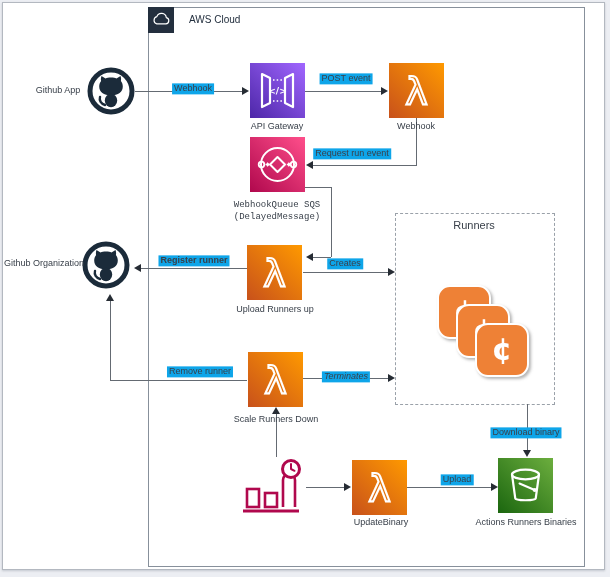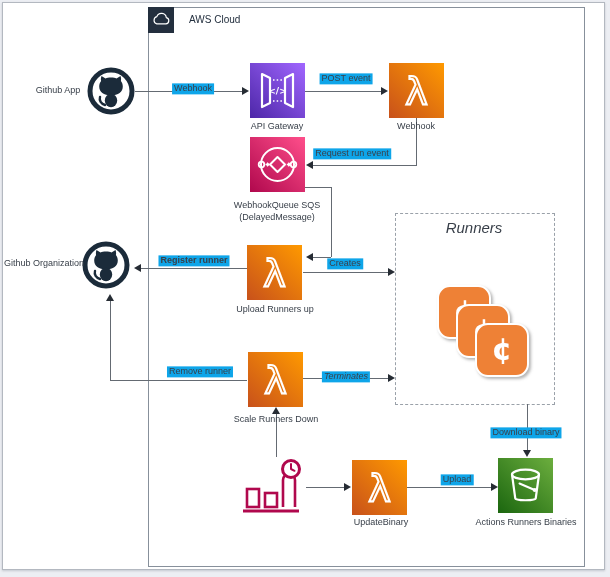--- a/index.html
+++ b/index.html
@@ -16,21 +16,21 @@
   }
   
   .aws-box{position:absolute;left:148px;top:7px;width:435px;height:558px;
     border:1px solid #87909b;background:transparent;}
   .aws-badge{position:absolute;left:148px;top:7px;width:26px;height:26px;
     background:#232F3E;display:flex;align-items:center;justify-content:center;}
   .aws-title{position:absolute;left:181px;top:14px;font-size:10px;color:#232F3E;margin-left:8px;}
   .runners-box{position:absolute;left:395px;top:213px;width:158px;height:190px;
     border:1px dashed #9aa1a9;}
   .runners-title{position:absolute;left:474px;top:219px;transform:translateX(-50%);
-    font-size:15px;color:#39404a;white-space:nowrap;font-style:italic;}
+    font-size:11px;color:#39404a;white-space:nowrap;}
   
   .icon55{position:absolute;width:55px;height:55px;}
   .grad-lambda{background:linear-gradient(45deg,#C8511B,#FF9900);}
   .grad-apigw{background:linear-gradient(45deg,#4D27A8,#A166FF);}
   .grad-sqs{background:linear-gradient(45deg,#B0084D,#FF4F8B);}
   .grad-s3{background:linear-gradient(45deg,#1B660F,#6CAE3E);}
   .octocat{position:absolute;width:48px;height:48px;}
   .runner-sq{position:absolute;width:54px;height:54px;border-radius:13px;
     background:#EE8136;border:2px solid #ffffff;box-sizing:border-box;
     box-shadow:2px 2px 3px rgba(110,110,110,.5);
@@ -158,21 +158,21 @@
 <div class="icon55 grad-sqs" style="left:250px;top:137px;">
   <svg width="55" height="55" viewBox="0 0 55 55">
     <circle cx="27.5" cy="27.5" r="16.5" fill="none" stroke="#fff" stroke-width="2"></circle>
     <path d="M27.5 20 L35 27.5 L27.5 35 L20 27.5 Z" fill="none" stroke="#fff" stroke-width="2" stroke-linejoin="round"></path>
     <circle cx="11.5" cy="27.5" r="2.8" fill="none" stroke="#fff" stroke-width="1.8"></circle>
     <circle cx="43.5" cy="27.5" r="2.8" fill="none" stroke="#fff" stroke-width="1.8"></circle>
     <path d="M15.5 27.5 h2.5 m-1 -1.8 l1.8 1.8 l-1.8 1.8" fill="none" stroke="#fff" stroke-width="1.5"></path>
     <path d="M36.8 27.5 h2.5 m-1 -1.8 l1.8 1.8 l-1.8 1.8" fill="none" stroke="#fff" stroke-width="1.5"></path>
   </svg>
 </div>
-<div class="node-lbl" style="left:277px;top:199px;">
+<div class="node-lbl" style="left:277px;top:199px;font-family:Liberation Mono, monospace;">
   <div>WebhookQueue SQS</div>
   <div>(DelayedMessage)</div>
 </div>
 
 <div class="icon55 grad-lambda" style="left:247px;top:245px;">
   <svg width="55" height="55" viewBox="0 0 55 55">
     <text x="27.5" y="41" font-size="38" text-anchor="middle" fill="none" stroke="#fff" stroke-width="2.1" font-family="DejaVu Sans, sans-serif">λ</text>
   </svg>
 </div>
 <div class="node-lbl" style="left:275px;top:303px;">Upload Runners up</div>

